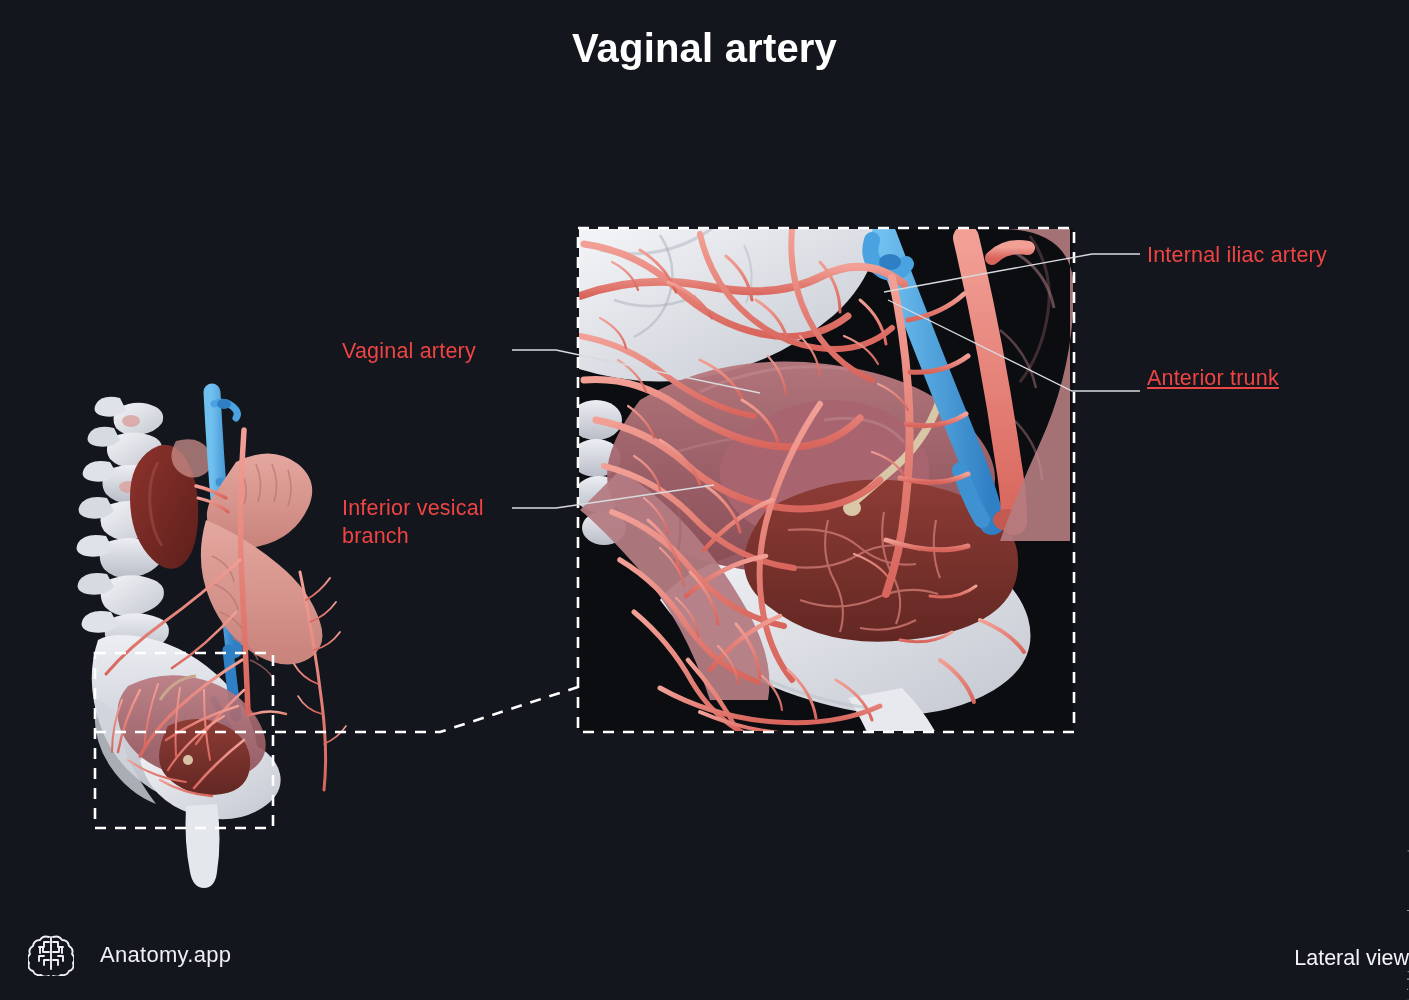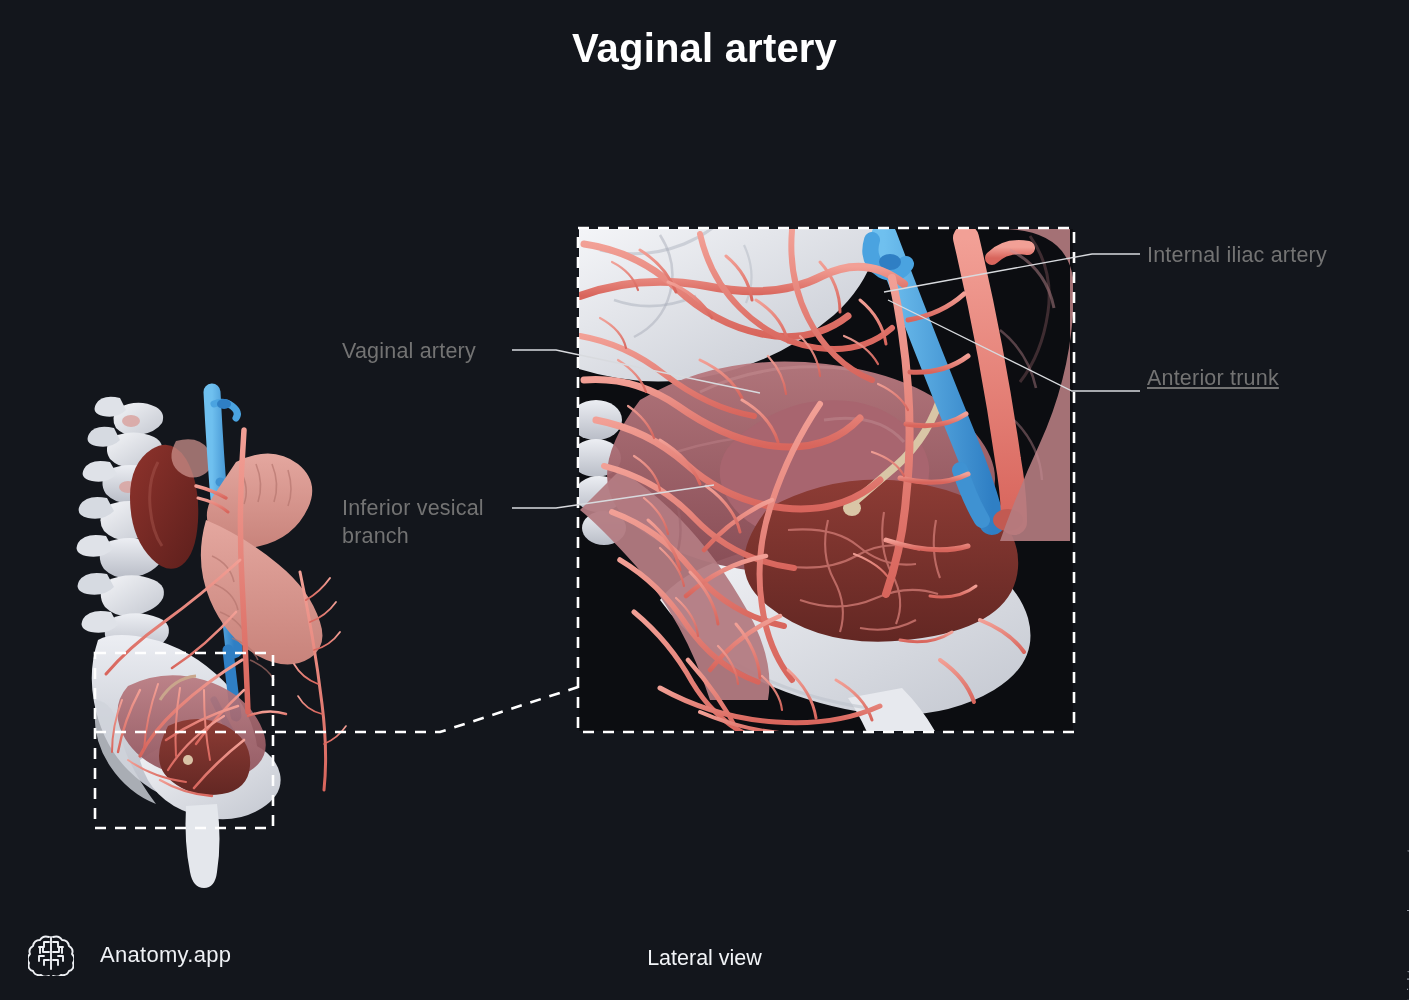--- a/index.html
+++ b/index.html
@@ -15,32 +15,32 @@
   
   #page-title{
     position:absolute;left:0;right:0;top:26px;
     text-align:center;
     color:#ffffff;
     font-size:40px;font-weight:700;letter-spacing:.2px;
   }
 
   
   .label{
-    position:absolute;color:#737373;font-size:21.5px;
+    position:absolute;color:#ef4444;font-size:21.5px;
     font-weight:500;letter-spacing:.2px;line-height:28px;
     white-space:pre-line;
   }
   #label-vaginal-artery{left:342px;top:337px;}
   #label-inferior-vesical{left:342px;top:494px;}
   #label-internal-iliac{left:1147px;top:241px;}
   #label-anterior-trunk{left:1147px;top:364px;text-decoration:underline;}
 
   
   #view-caption{
-    position:absolute;left:0;right:0;top:946px;text-align:center;
+    position:absolute;left:0;right:0;top:946px;text-align:right;
     color:#f2f4f7;font-size:21.5px;font-weight:500;
   }
   #brand{
     position:absolute;left:28px;top:930px;
     display:flex;align-items:center;gap:26px;
   }
   #brand-name{color:#eef0f4;font-size:22px;font-weight:400;letter-spacing:.3px;}
   #copyright{
     position:absolute;right:4px;top:800px;
     transform-origin:right top;

